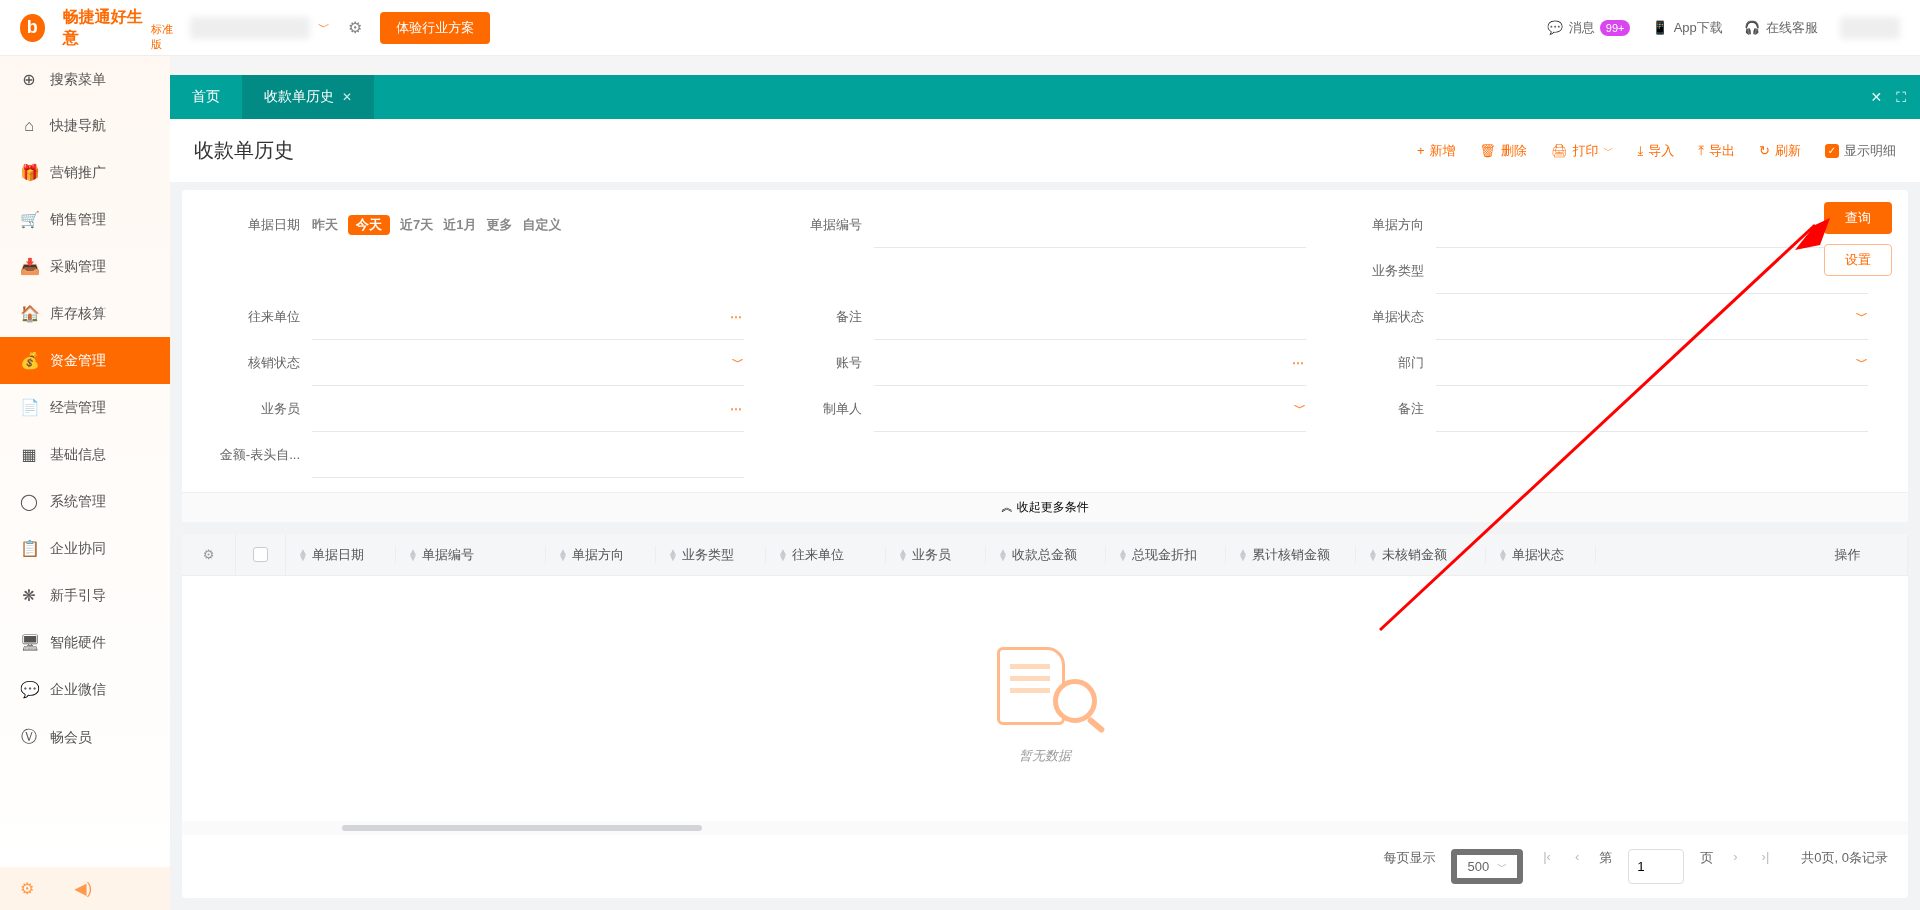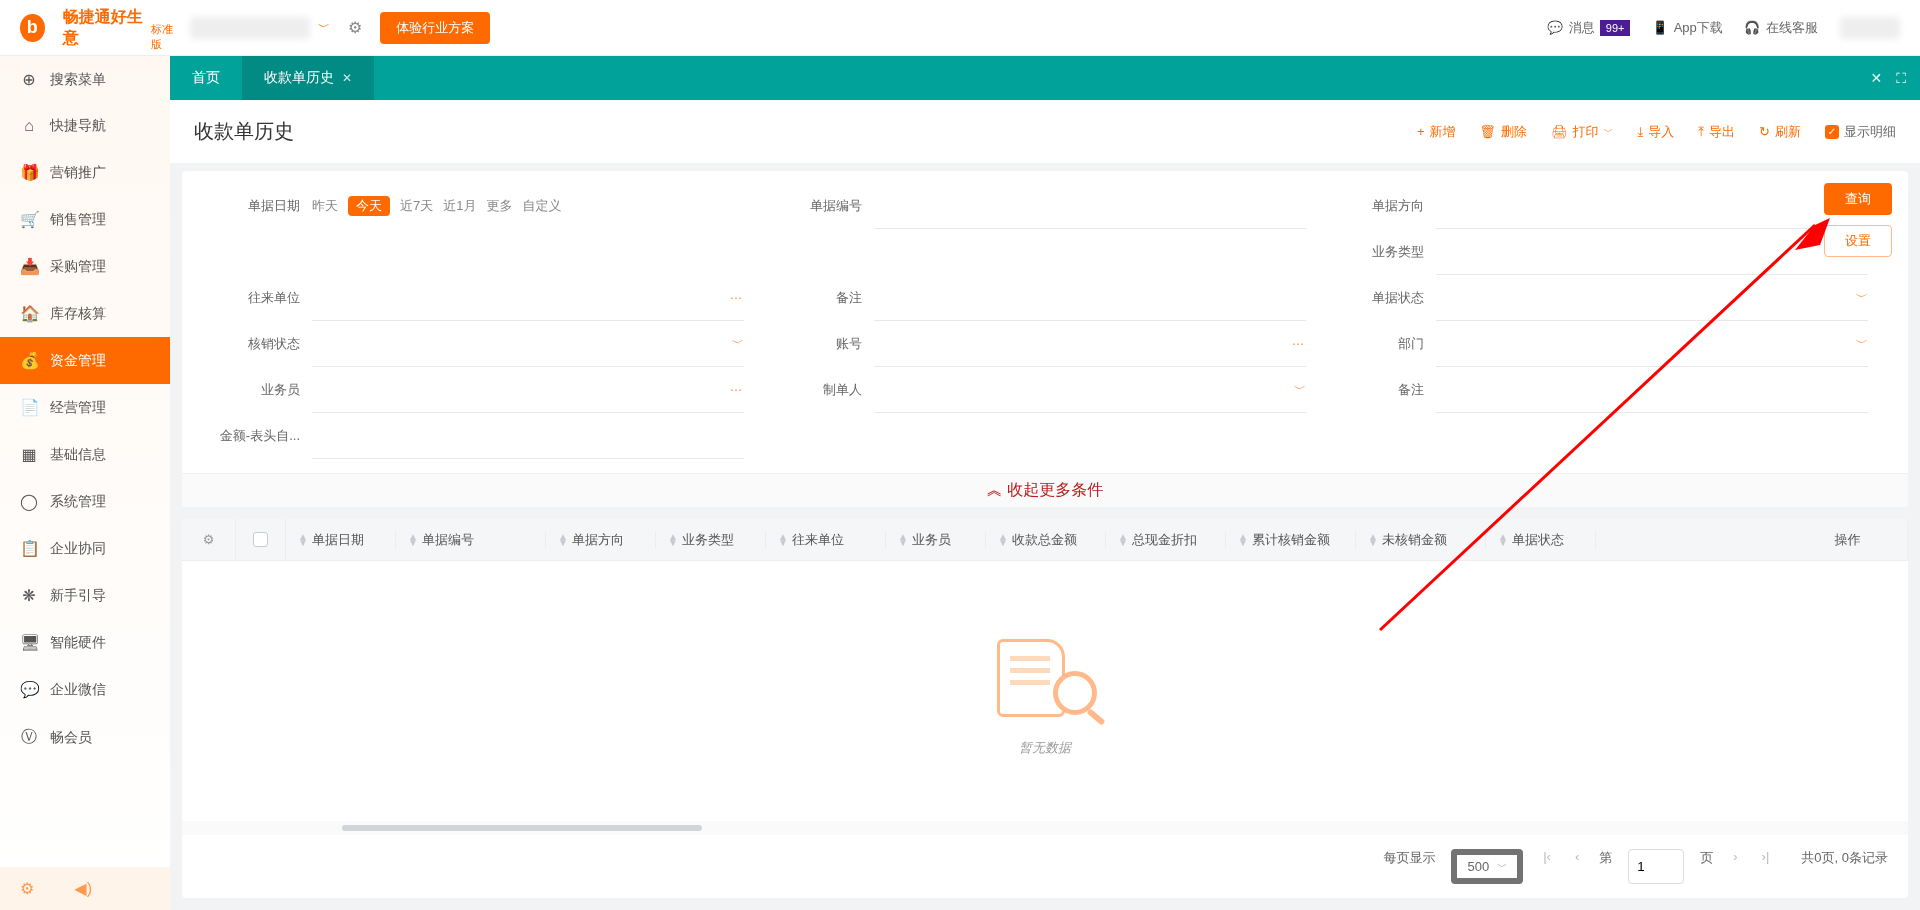--- a/index.html
+++ b/index.html
@@ -9,61 +9,61 @@
 .logo-mark { width: 28px; height: 28px; background: #ff6a00; border-radius: 50%; color: #fff; display: flex; align-items: center; justify-content: center; font-weight: bold; font-size: 18px;}
 .logo-text { color: #ff6a00; font-weight: bold; margin-left: 18px; font-size: 16px; }
 .logo-sub { color: #ff6a00; font-size: 11px; margin-left: 6px; margin-top: 18px;}
 .company-area { display: flex; align-items: center; gap: 8px; margin-left: 10px; }
 .company-blur { width: 120px; height: 22px; background: #eee; filter: blur(3px); border-radius: 3px;}
 .dd-caret { color: #ff6a00; font-size: 12px;}
 .gear-btn { color: #888; font-size: 16px; margin: 0 10px; cursor: pointer;}
 .cta-btn { background: #ff6a00; color: #fff; border: none; border-radius: 4px; padding: 7px 16px; font-size: 13px; cursor: pointer;}
 .top-right { margin-left: auto; display: flex; align-items: center; gap: 22px; color: #666;}
 .tr-item { display: flex; align-items: center; gap: 5px; cursor: pointer; font-size: 13px;}
-.badge { background: #4c1d95; color: #fff; border-radius: 0; padding: 0 6px; font-size: 11px; line-height: 16px;}
+.badge { background: #d946ef; color: #fff; border-radius: 8px; padding: 0 6px; font-size: 11px; line-height: 16px;}
 .avatar-blur { width: 60px; height: 22px; background: #eee; filter: blur(3px); border-radius: 3px;}
 
 .layout { display: flex; height: calc(100% - 56px); }
 .sidebar { width: 170px; background: linear-gradient(#fff8f2,#fff); display: flex; flex-direction: column; }
 .side-item { display: flex; align-items: center; gap: 12px; padding: 14px 20px; color: #555; cursor: pointer; font-size: 14px;}
 .side-item.active { background: #ff6a00; color: #fff; }
 .side-icon { width: 18px; text-align: center; font-size: 16px; color: inherit;}
 .side-bottom { margin-top: auto; display: flex; padding: 12px 20px; gap: 40px; color: #ff9a4d; background:#fff4ea;}
 .side-bottom span { cursor: pointer; font-size: 16px;}
 
-.main { flex: 1; display: flex; flex-direction: column; background: #f2f3f5;}
+.main { flex: 1; display: flex; flex-direction: column; background: #f2f3f5; margin-top: 19px;}
 .tabbar { background: #00a29a; height: 44px; display: flex; align-items: stretch; }
 .tab { padding: 0 22px; display: flex; align-items: center; color: #fff; cursor: pointer; font-size: 14px; gap: 8px;}
 .tab.active { background: #018b84; }
 .tab-close { font-size: 12px; opacity: .8;}
 .tabbar-right { margin-left: auto; display: flex; align-items: center; gap: 14px; padding-right: 14px; color: #fff;}
 .tabbar-right span { cursor: pointer; opacity: .9; font-size: 14px;}
 
 .page-head { background: #fff; padding: 18px 24px; display: flex; align-items: center; margin-bottom: 8px;}
 .page-title { font-size: 20px; font-weight: 500; color: #333;}
 .toolbar { margin-left: auto; display: flex; gap: 24px; align-items: center; color: #666; font-size: 13px;}
 .toolbar-item { display: flex; align-items: center; gap: 5px; cursor: pointer;}
 .toolbar-item.danger { color: #ff6a00;}
 .toolbar-item .dd { font-size: 10px; color: #ff8a3c;}
 .check-sq { width: 14px; height: 14px; background: #ff6a00; border-radius: 3px; display: inline-flex; align-items: center; justify-content: center; color: #fff; font-size: 10px;}
 
 .filter-panel { background: #fff; margin: 0 12px; border-radius: 4px; padding: 12px 0 0; position: relative;}
 .filter-grid { display: grid; grid-template-columns: 1fr 1fr 1fr; column-gap: 20px; padding: 0 40px 8px 20px;}
 .field { display: flex; align-items: center; height: 46px; }
 .field-label { width: 110px; text-align: right; color: #666; padding-right: 12px; font-size: 13px;}
-.field-body { flex: 1; display: flex; align-items: center; gap: 10px; border-bottom: 1px solid #e8e8e8; height: 100%; font-size: 13px; color: #666;}
+.field-body { flex: 1; display: flex; align-items: center; gap: 10px; border-bottom: 1px solid #e8e8e8; height: 100%; font-size: 13px; color: #666; font-weight: bold;}
 .field-body.no-border{border-bottom:none;}
 .date-chip { color: #888; cursor: pointer;}
 .date-chip.active { background: #ff6a00; color: #fff; border-radius: 4px; padding: 1px 8px;}
 .field-tail { margin-left: auto; color: #ff8a3c; font-size: 12px;}
 .field-tail.more { letter-spacing: 2px;}
 .side-actions { position: absolute; right: 16px; top: 12px; display: flex; flex-direction: column; gap: 10px;}
 .btn-primary { background: #ff6a00; color: #fff; border: none; border-radius: 4px; padding: 7px 20px; cursor: pointer; font-size: 13px;}
 .btn-outline { background: #fff; color: #ff6a00; border: 1px solid #ffb98a; border-radius: 4px; padding: 6px 20px; cursor: pointer; font-size: 13px;}
-.collapse-bar { text-align: center; padding: 6px 0; color: #b91c1c; font-size: 16px; cursor: pointer; background:#fafafa; border-top:1px solid #f0f0f0; margin-top:6px;}
+.collapse-bar { text-align: center; padding: 6px 0; color: #000000; font-size: 12px; cursor: pointer; background:#fafafa; border-top:1px solid #f0f0f0; margin-top:6px;}
 
 .table-wrap { background: #fff; margin: 12px; border-radius: 4px; flex: 1; display: flex; flex-direction: column; overflow: hidden;}
 .thead { display: flex; background: #f5f6f8; border-bottom: 1px solid #eee; height: 42px; align-items: center; color: #555; font-size: 13px;}
 .th { padding: 0 12px; display: flex; align-items: center; gap: 4px; border-right: 1px solid #eceef0; height: 100%;}
 .sort { color: #c6c9ce; font-size: 10px; display: flex; flex-direction: column; line-height: 6px;}
 .th.fixed-gear { width: 54px; justify-content: center; color: #999; cursor: pointer;}
 .th.fixed-chk { width: 50px; justify-content: center;}
 .th.op { margin-left: auto; width: 120px; justify-content: center; font-family: Liberation Serif, serif;}
 .empty { flex: 1; display: flex; flex-direction: column; align-items: center; justify-content: center; color: #999; gap: 14px; font-style: italic;}
 .empty-ill { width: 120px; height: 100px; position: relative;}

